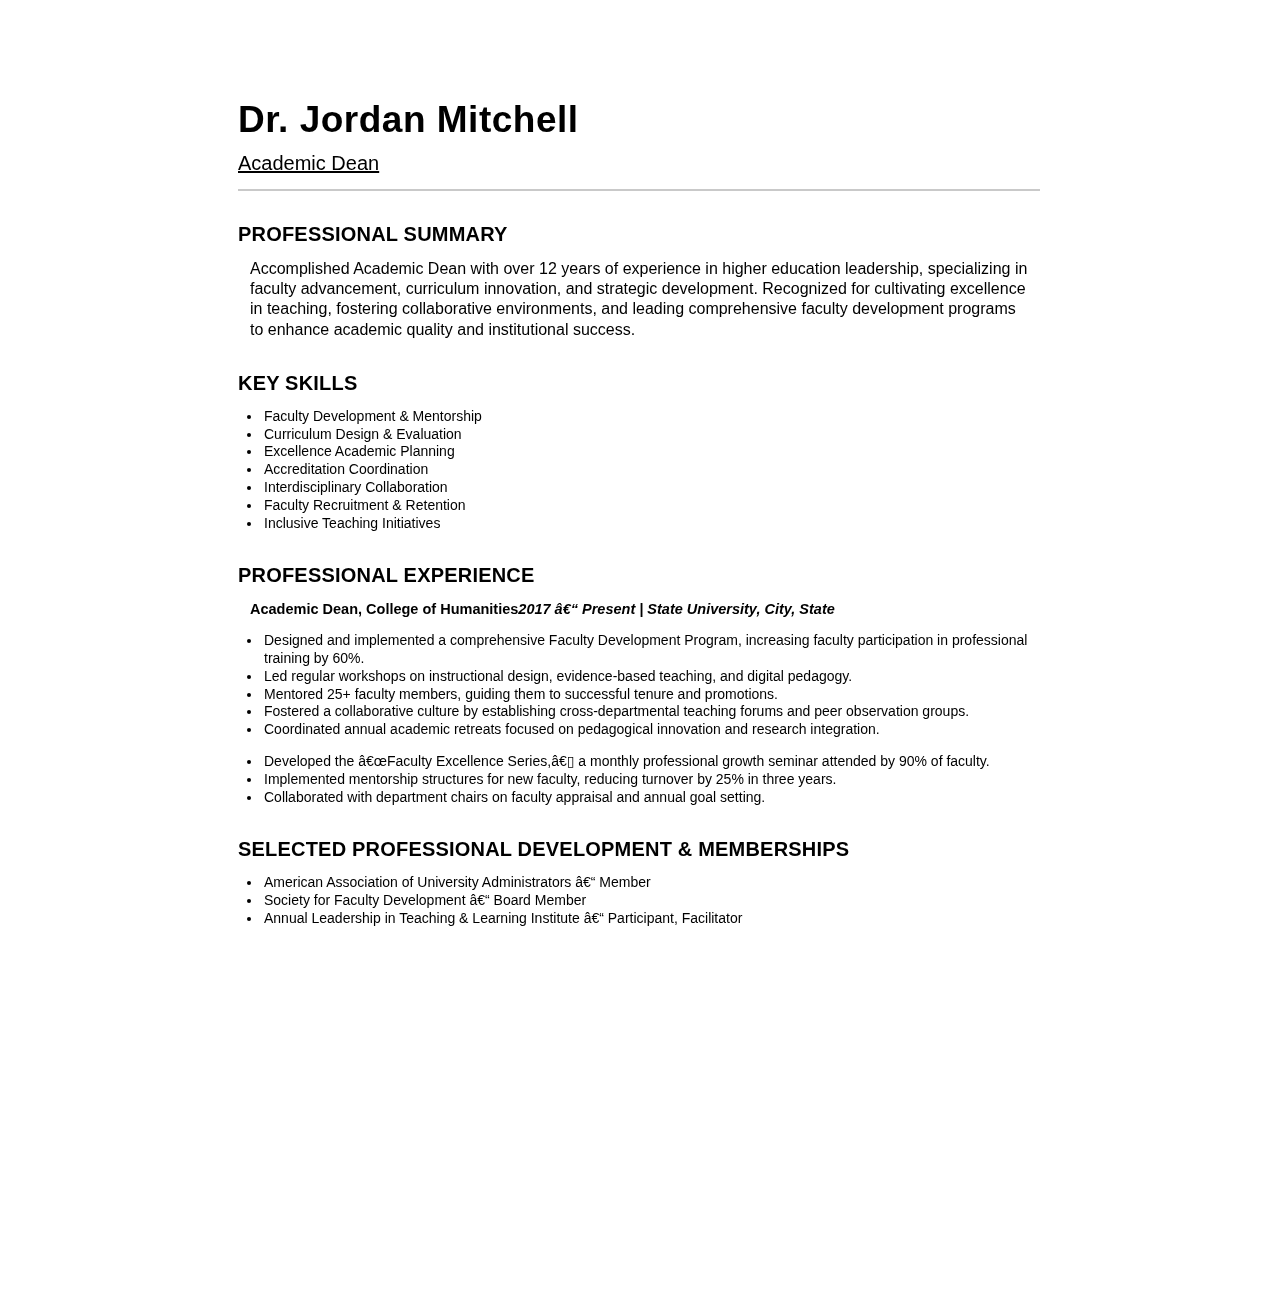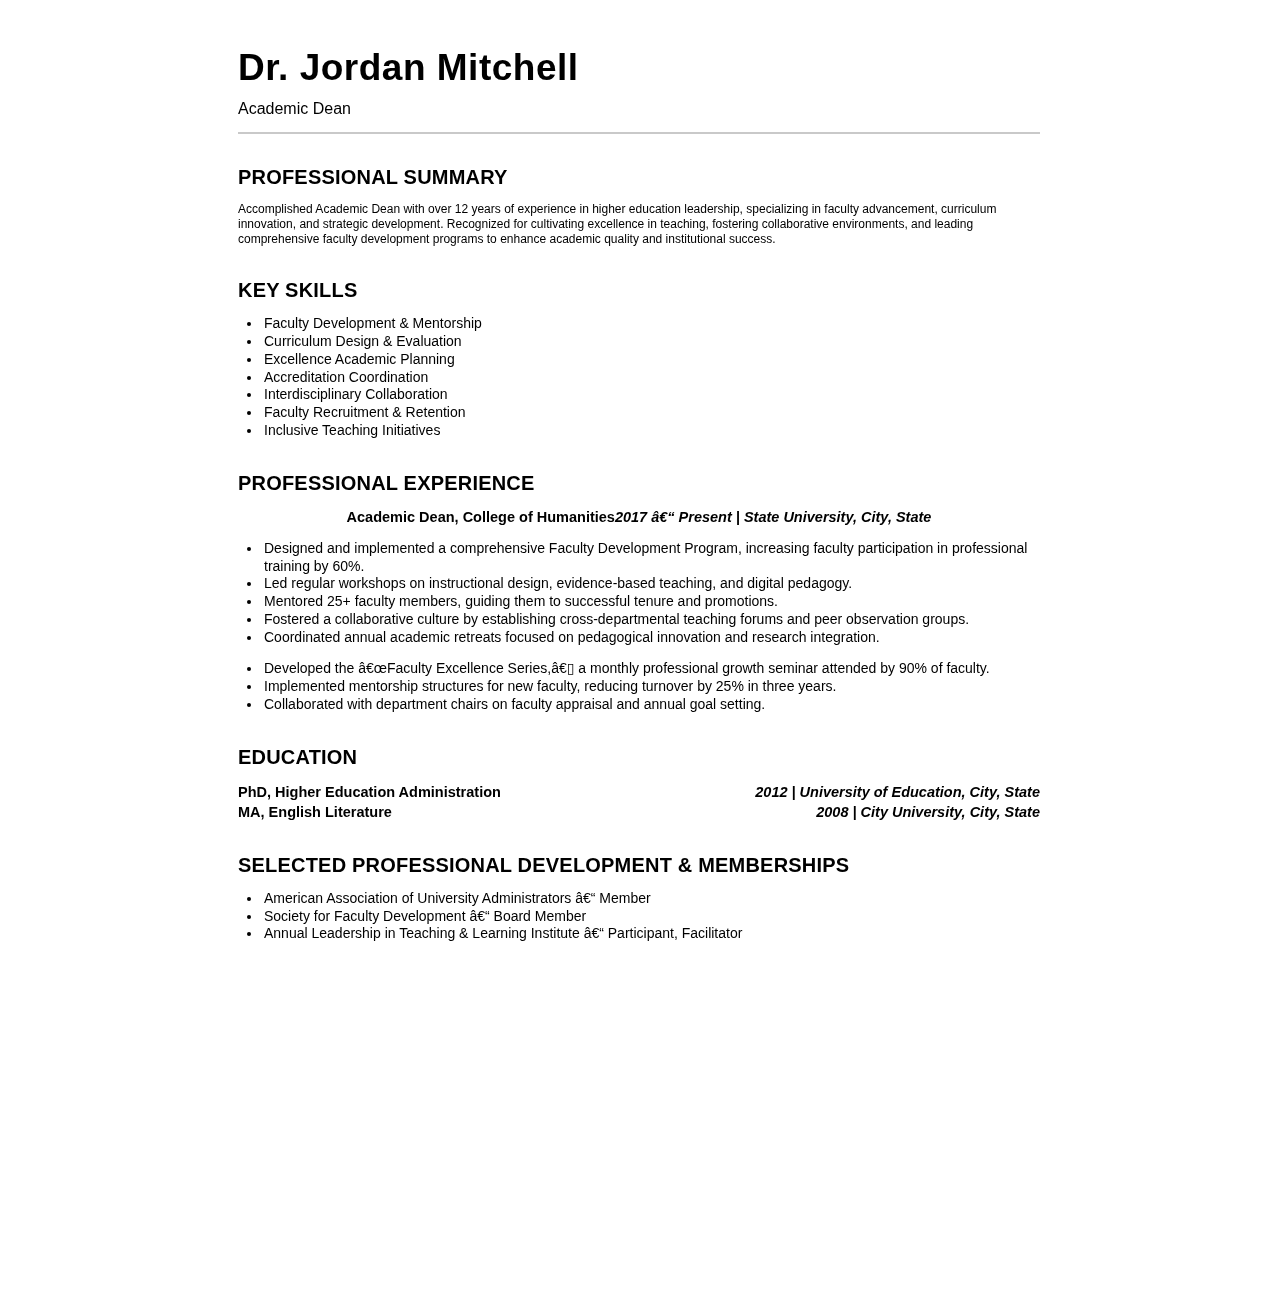--- a/index.html
+++ b/index.html
@@ -10,71 +10,72 @@
     background: #ffffff;
     width: 1278px;
     height: 1300px;
     overflow: hidden;
     font-family: "Liberation Sans", sans-serif;
     color: #000000;
   }
   .page {
     width: 802px;
     margin: 0 auto;
-    padding-top: 48px;
+    padding-top: 100px;
   }
   
   .name {
     font-size: 37px;
     font-weight: bold;
     line-height: 1.1;
     margin: 0;
     letter-spacing: 0.5px;
   }
   .job-title-sub {
-    font-size: 16px;
+    font-size: 20px;
     margin: 11px 0 0 0;
+    text-decoration: underline;
   }
   .contact-line {
     font-size: 14px;
     margin: 13px 0 0 0;
   }
   .header-rule {
     border: none;
     border-top: 2px solid #c9c9c9;
     margin: 14px 0 0 0;
   }
   
   section { margin-top: 32px; }
   h2 {
     font-size: 20px;
     font-weight: bold;
     margin: 0 0 13px 0;
     letter-spacing: 0.2px;
   }
   .body-text {
-    font-size: 12px;
+    font-size: 16px;
     line-height: 1.27;
-    margin: 0;
+    margin: 12px;
   }
   ul.bullets {
     margin: 0;
     padding-left: 24px;
     font-size: 14px;
     line-height: 1.27;
   }
   ul.bullets li { padding-left: 2px; }
   
   .exp-header {
     display: flex;
-    justify-content: center;
+    justify-content: flex-start;
     align-items: baseline;
     font-size: 14.5px;
     line-height: 1.25;
-    margin: 4px;
+    margin: 12px;
   }
   .exp-header .role { font-weight: bold; }
   .exp-header .meta { font-weight: bold; font-style: italic; text-align: right; }
   .exp-job + .exp-job { margin-top: 2px; }
   .exp-job ul.bullets { margin-top: 14px; }
   
   .edu-row {
     display: flex;
     justify-content: space-between;
     align-items: baseline;
@@ -132,31 +133,20 @@
 
     <div class="exp-job">
       <ul class="bullets">
         <li>Developed the â€œFaculty Excellence Series,â€▯ a monthly professional growth seminar attended by 90% of faculty.</li>
         <li>Implemented mentorship structures for new faculty, reducing turnover by 25% in three years.</li>
         <li>Collaborated with department chairs on faculty appraisal and annual goal setting.</li>
       </ul>
     </div>
   </section>
 
-  <section>
-    <h2>EDUCATION</h2>
-    <div class="edu-row">
-      <span class="degree">PhD, Higher Education Administration</span>
-      <span class="meta">2012 | University of Education, City, State</span>
-    </div>
-    <div class="edu-row">
-      <span class="degree">MA, English Literature</span>
-      <span class="meta">2008 | City University, City, State</span>
-    </div>
-  </section>
 
   <section>
     <h2>SELECTED PROFESSIONAL DEVELOPMENT &amp; MEMBERSHIPS</h2>
     <ul class="bullets">
       <li>American Association of University Administrators â€“ Member</li>
       <li>Society for Faculty Development â€“ Board Member</li>
       <li>Annual Leadership in Teaching &amp; Learning Institute â€“ Participant, Facilitator</li>
     </ul>
   </section>
 

